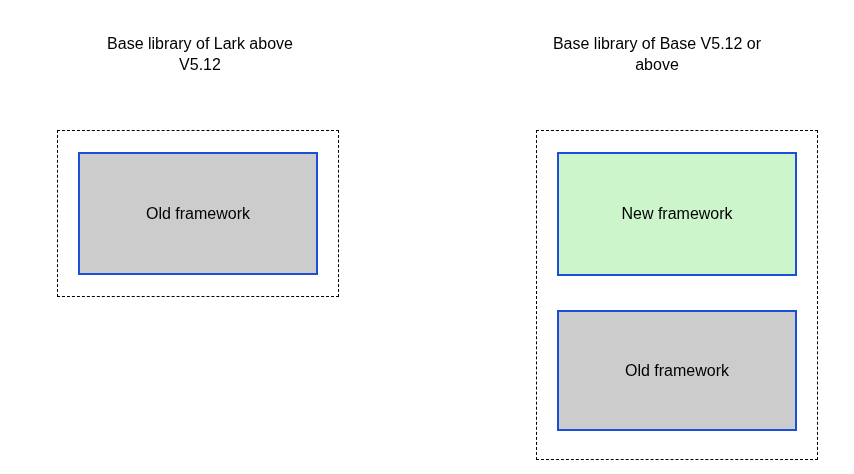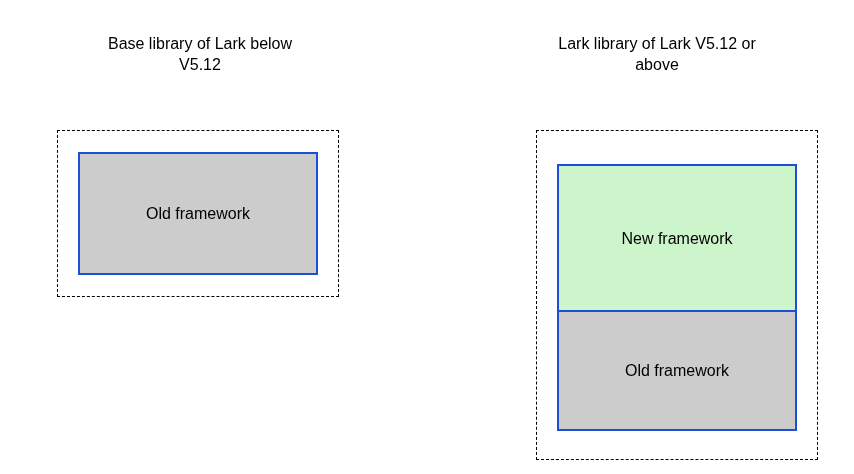--- a/index.html
+++ b/index.html
@@ -36,36 +36,36 @@
   .node-box {
     position: absolute;
     border: 2px solid #1d4ed8;
     display: flex;
     align-items: center;
     justify-content: center;
     font-size: 16px;
     text-align: center;
   }
   .box-left-old  { left: 78px;  top: 152px; width: 240px; height: 123px; }
-  .box-right-new { left: 557px; top: 164px; width: 240px; height: 149px; }
+  .box-right-new { left: 557px; top: 152px; width: 240px; height: 124px; }
   .box-right-old { left: 557px; top: 310px; width: 240px; height: 121px; }
 </style>
 </head>
 <body>
 
 <div class="canvas">
 
-  <div class="panel-title title-left">Base library of Lark below
+  <div class="panel-title title-left">Base library of Lark above
 V5.12</div>
 
   <div class="dashed-group group-left"></div>
 
   <div class="node-box box-left-old" style="background: rgb(204, 204, 204);">Old framework</div>
 
-  <div class="panel-title title-right">Lark library of Lark V5.12 or
+  <div class="panel-title title-right">Base library of Base V5.12 or
 above</div>
 
   <div class="dashed-group group-right"></div>
 
   <div class="node-box box-right-new" style="background: rgb(204, 245, 204);">New framework</div>
 
   <div class="node-box box-right-old" style="background: rgb(204, 204, 204);">Old framework</div>
 
 </div>
 

